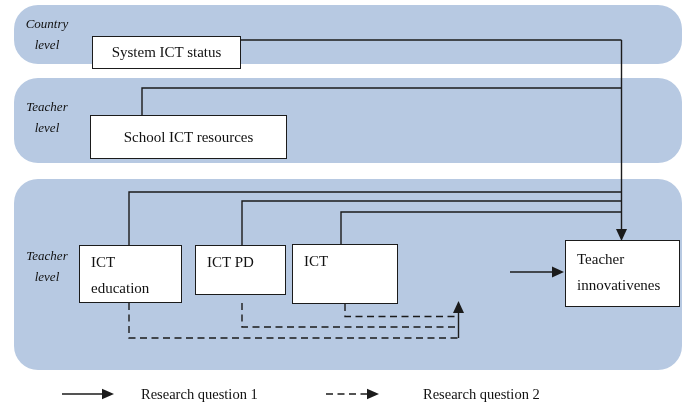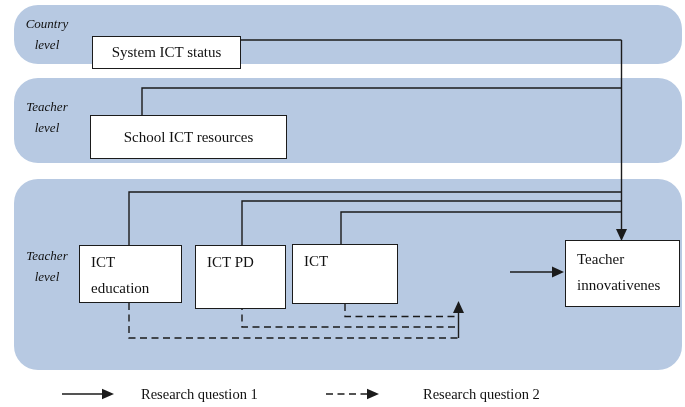--- a/index.html
+++ b/index.html
@@ -20,21 +20,21 @@
   .level-label.teacher{top:245px;}
   .box{
     position:absolute;background:#fff;border:1.3px solid #1b1b1b;
     font-size:15px;box-sizing:border-box;
   }
   .box.centered{display:flex;align-items:center;justify-content:center;}
   .box.toplines{padding:3px 4px 13px 11px;line-height:26px;}
   .box.sys{left:92px;top:36px;width:149px;height:33px;}
   .box.sch{left:90px;top:115px;width:197px;height:44px;}
   .box.edu{left:79px;top:245px;width:103px;height:58px;}
-  .box.pd{left:195px;top:245px;width:91px;height:64px;}
+  .box.pd{left:195px;top:245px;width:91px;height:50px;}
   .box.se{left:292px;top:244px;width:106px;height:60px;}
   .box.use{left:410px;top:242px;width:100px;height:58px;}
   .box.innov{left:565px;top:240px;width:115px;height:67px;padding-top:5px;}
   .box .ln{display:block;white-space:nowrap;}
   svg.overlay{position:absolute;left:0;top:0;width:685px;height:407px;}
   .legend-label{position:absolute;font-size:14.5px;line-height:17px;}
   .legend-label.rq1{left:141px;top:386px;text-align:right;}
   .legend-label.rq2{left:423px;top:386px;}
 </style>
 </head>

